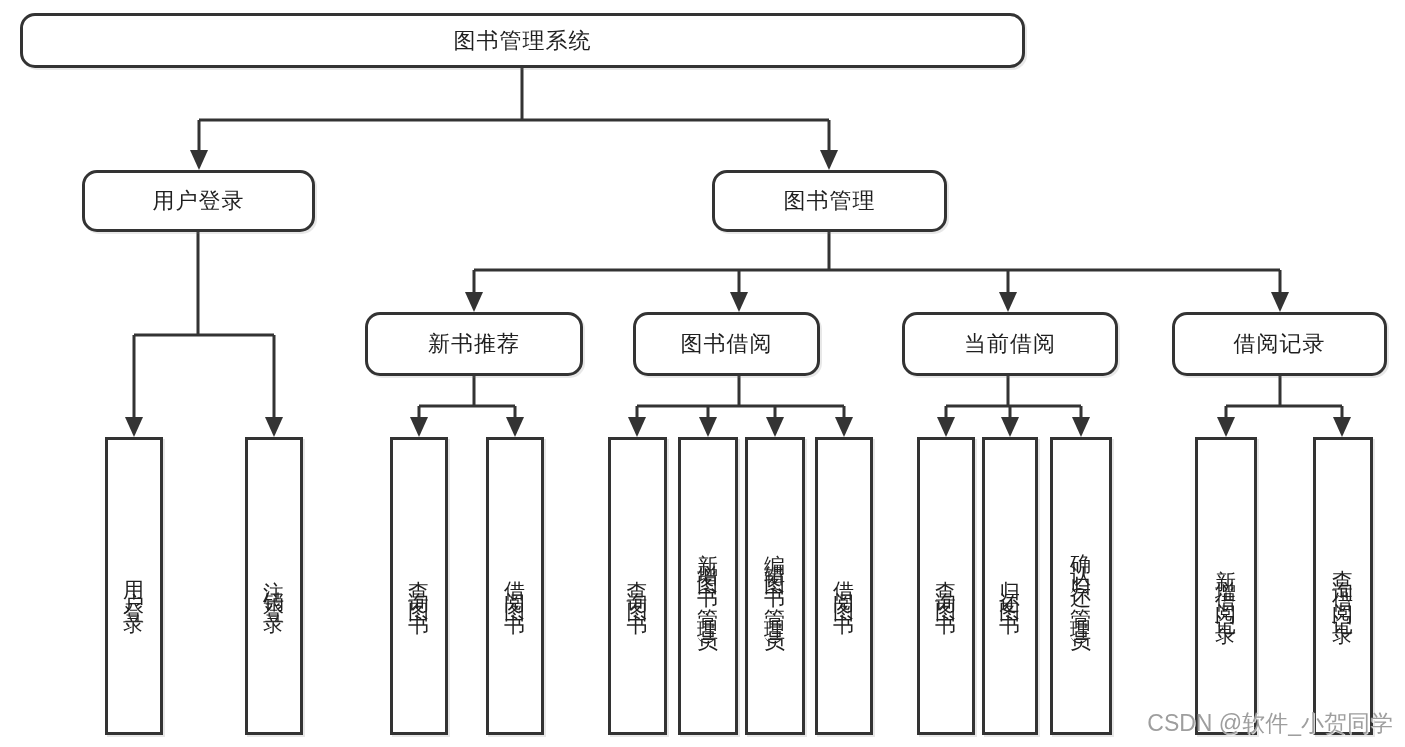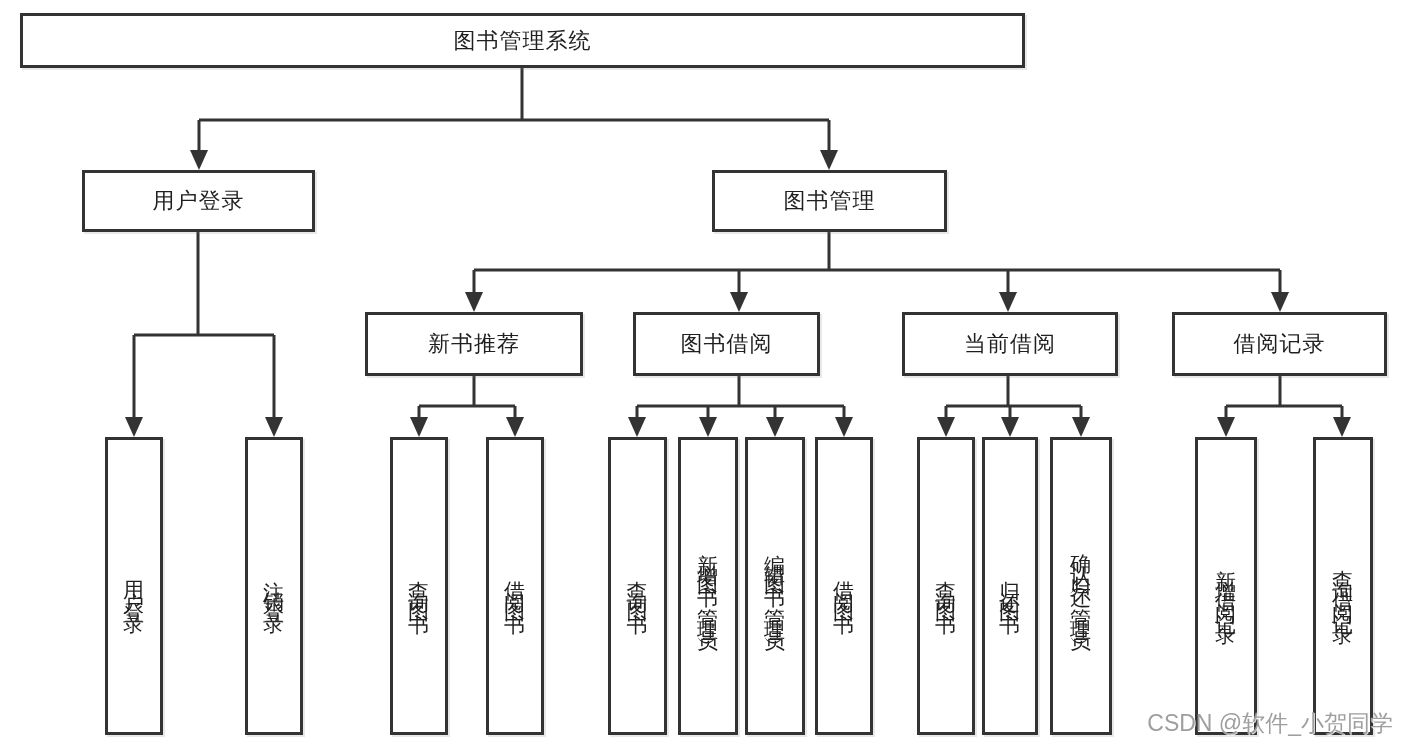--- a/index.html
+++ b/index.html
@@ -19,21 +19,21 @@
     box-sizing: border-box;
     background: #ffffff;
     border: 3px solid #333333;
     color: #1f1f1f;
     display: flex;
     align-items: center;
     justify-content: center;
     z-index: 2;
     box-shadow: 2px 2px 0 rgba(130,130,130,0.18);
   }
-  .hbox { font-size: 22px; letter-spacing: 1px; white-space: nowrap; }
+  .hbox { font-size: 22px; letter-spacing: 1px; white-space: nowrap; border-radius: 15px; }
   .vbox span {
     writing-mode: vertical-rl;
     text-orientation: mixed;
     font-size: 21px;
     letter-spacing: 11px;
     line-height: 1;
     white-space: nowrap;
   }
   .watermark {
     position: absolute;

